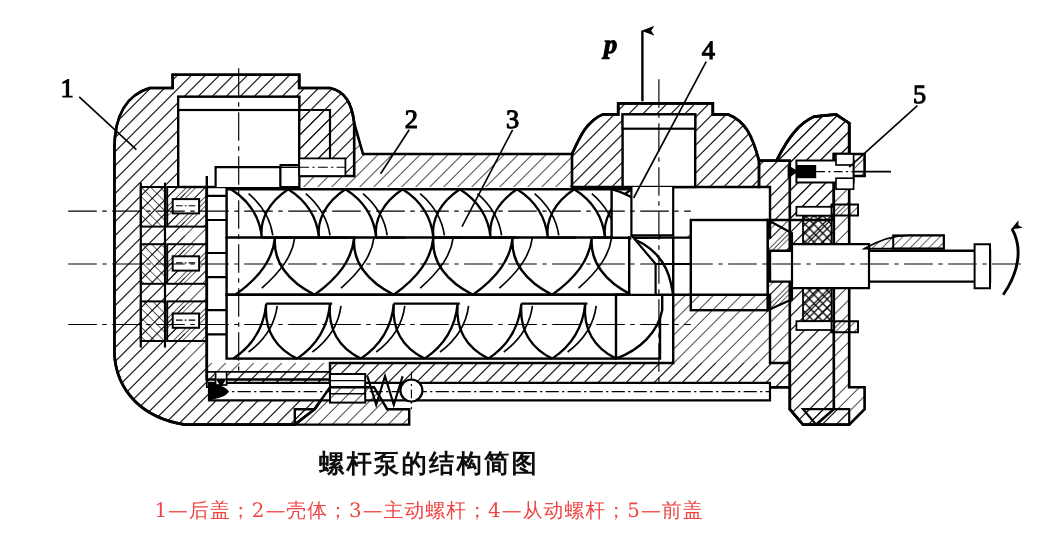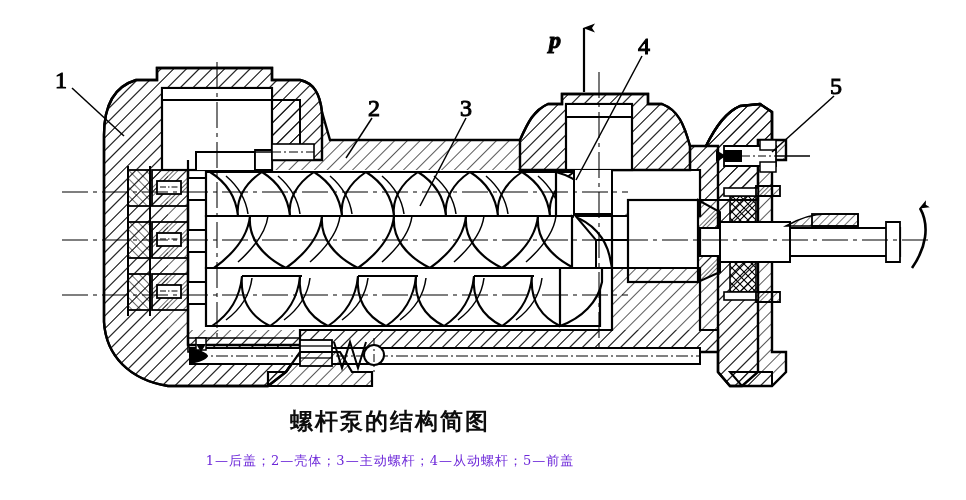--- a/index.html
+++ b/index.html
@@ -16,23 +16,23 @@
     position:absolute;left:0;width:780px;text-align:center;
   }
   #figure-title{
     top:406px;
     font-size:23px;font-weight:700;letter-spacing:2px;
     font-family:"DejaVu Serif","Liberation Serif",serif;
     color:#0d0d0d;
   }
   #figure-legend{
     top:452px;
-    font-size:13px;letter-spacing:1px;
+    font-size:18px;letter-spacing:1px;
     font-family:"DejaVu Serif","Liberation Serif",serif;
-    color:#6d28d9;
+    color:#ef4444;
   }
   .lbl{
     font-family:"Liberation Serif","DejaVu Serif",serif;
     font-size:24px;fill:#000;
   }
   .lbl-p{
     font-family:"Liberation Serif","DejaVu Serif",serif;
     font-size:24px;font-style:italic;font-weight:700;fill:#000;
   }
 </style>

